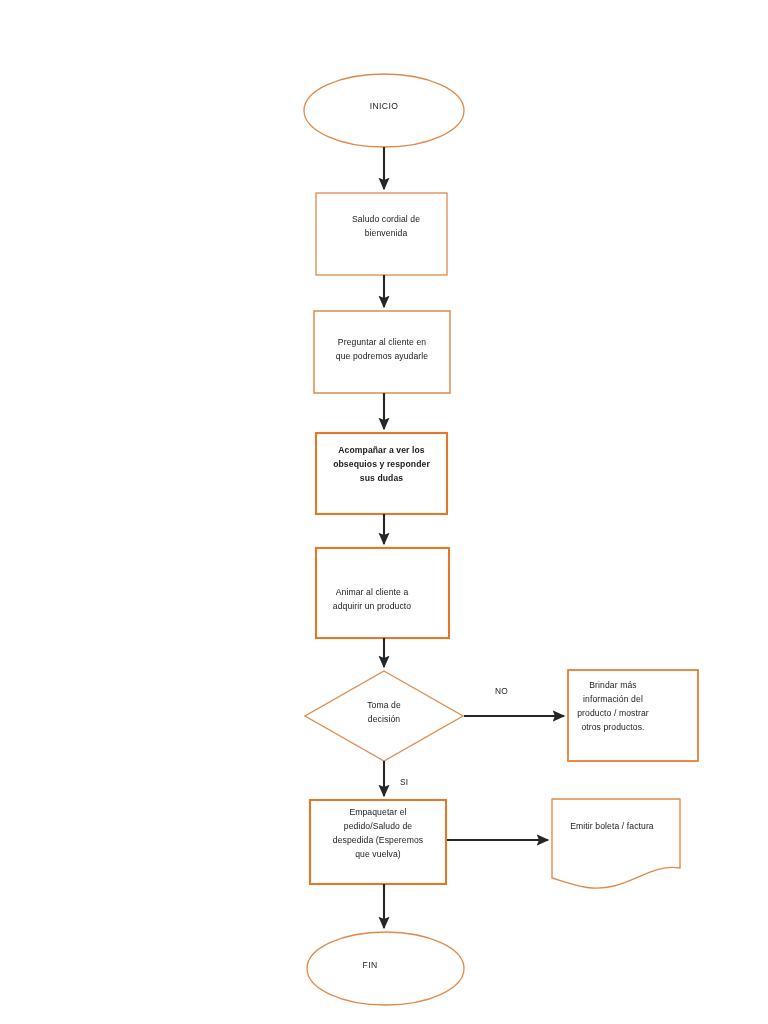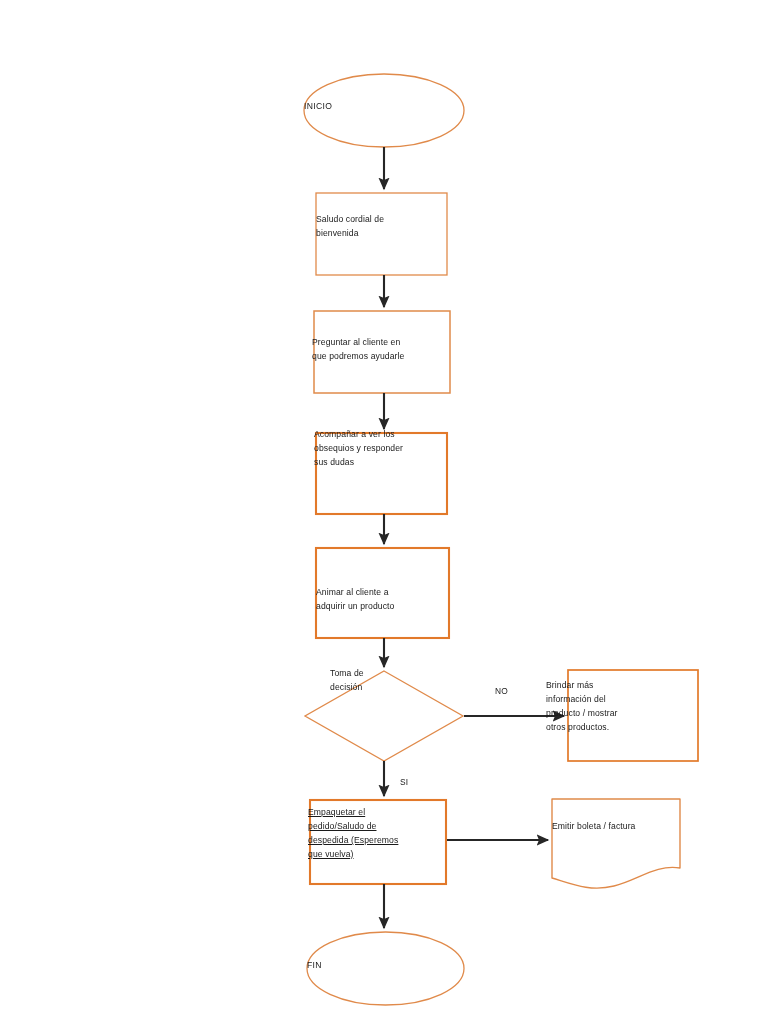--- a/index.html
+++ b/index.html
@@ -16,20 +16,21 @@
   }
   #flow-canvas {
     position: absolute;
     left: 0;
     top: 0;
     width: 768px;
     height: 1024px;
   }
   .node-label {
     position: absolute;
+    text-align: center;
     color: #1a1a1a;
     font-family: "Liberation Sans", sans-serif;
     font-size: 8.6px;
     line-height: 1.62;
     letter-spacing: 0.1px;
     white-space: pre-line;
     pointer-events: none;
   }
   .terminal-label {
     font-size: 8.6px;
@@ -93,36 +94,36 @@
 </svg>
 
 <div class="node-label terminal-label" style="left:304px; top:100px; width:160px;">INICIO</div>
 
 <div class="node-label" style="left:316px; top:213px; width:140px;">Saludo cordial de
 bienvenida</div>
 
 <div class="node-label" style="left:312px; top:336px; width:140px;">Preguntar al cliente en
 que podremos ayudarle</div>
 
-<div class="node-label" style="left:314px; top:428px; width:135px;">Acompañar a ver los
+<div class="node-label" style="left:314px; top:444px; width:135px;font-weight:bold;">Acompañar a ver los
 obsequios y responder
 sus dudas</div>
 
 <div class="node-label" style="left:316px; top:586px; width:112px;">Animar al cliente a
 adquirir un producto</div>
 
-<div class="node-label" style="left:330px; top:667px; width:108px;">Toma de
+<div class="node-label" style="left:330px; top:699px; width:108px;">Toma de
 decisión</div>
 
 <div class="node-label" style="left:546px; top:679px; width:134px;">Brindar más
 información del
 producto / mostrar
 otros productos.</div>
 
-<div class="node-label" style="left:308px; top:806px; width:140px;text-decoration:underline;">Empaquetar el
+<div class="node-label" style="left:308px; top:806px; width:140px;">Empaquetar el
 pedido/Saludo de
 despedida (Esperemos
 que vuelva)</div>
 
 <div class="node-label" style="left:552px; top:820px; width:120px;">Emitir boleta / factura</div>
 
 <div class="node-label terminal-label" style="left:307px; top:959px; width:126px;">FIN</div>
 
 <div class="edge-label" style="left:495px; top:686px;">NO</div>
 

